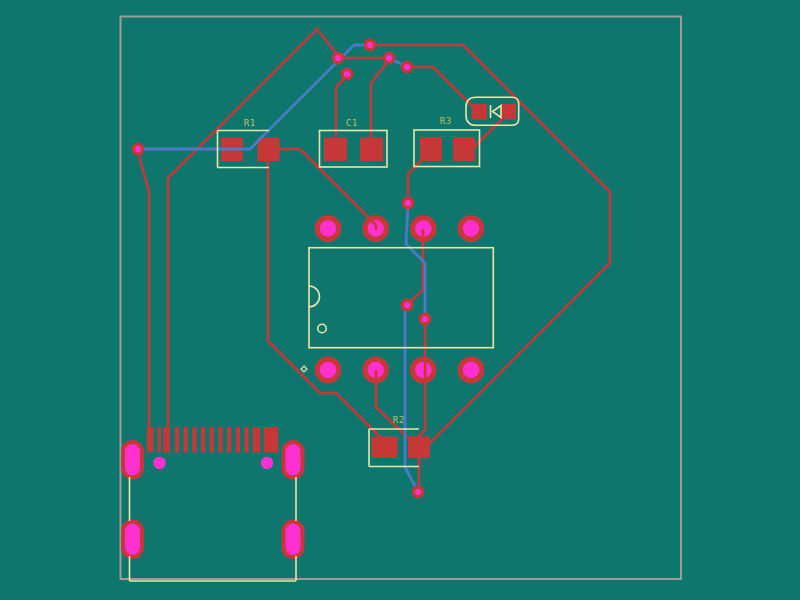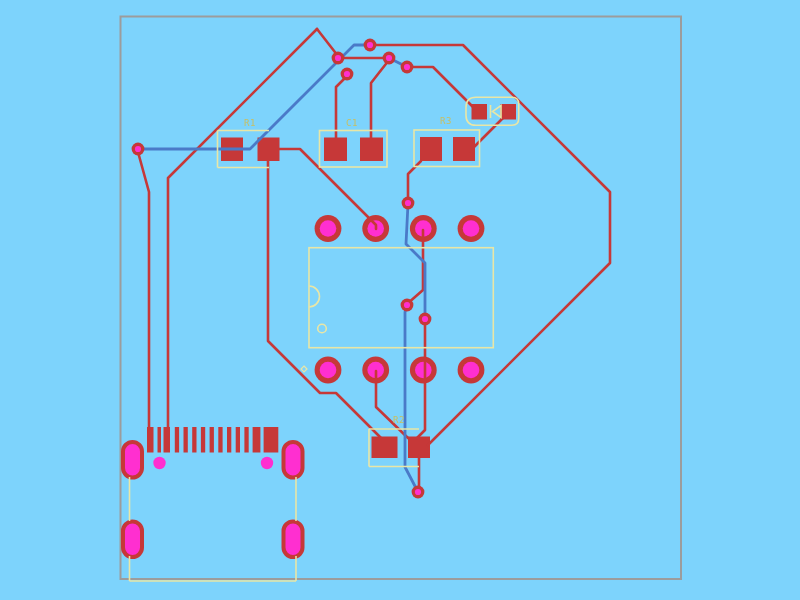--- a/index.html
+++ b/index.html
@@ -1,16 +1,16 @@
 <!DOCTYPE html>
 <html><head>
 <meta charset="utf-8">
 <style>
   html,body{margin:0;padding:0;background:#000;}
-  .viewport{width:800px;height:600px;background:#7dd3fc;overflow:hidden;position:relative;}
+  .viewport{width:800px;height:600px;background:#0f766e;overflow:hidden;position:relative;}
   svg{display:block;}
   text.ref-label{
     font-family:"DejaVu Sans Mono","Liberation Mono",monospace;
     font-size:9px;
     letter-spacing:0.5px;
     text-anchor:middle;
   }
 </style>
 </head>
 <body>

